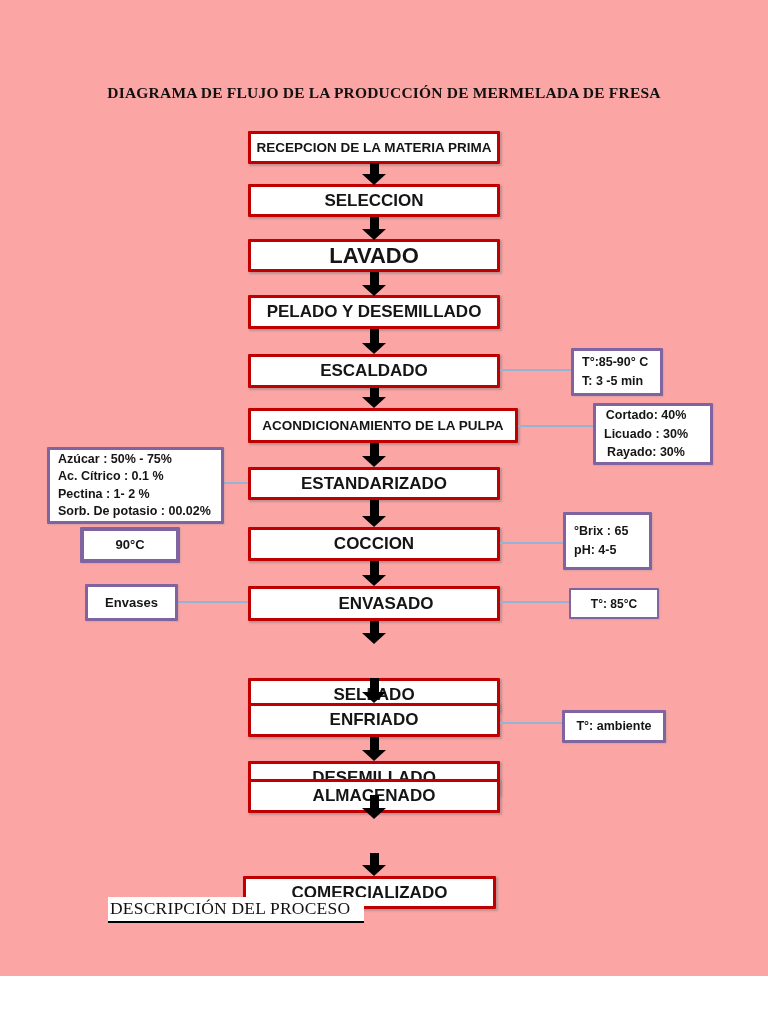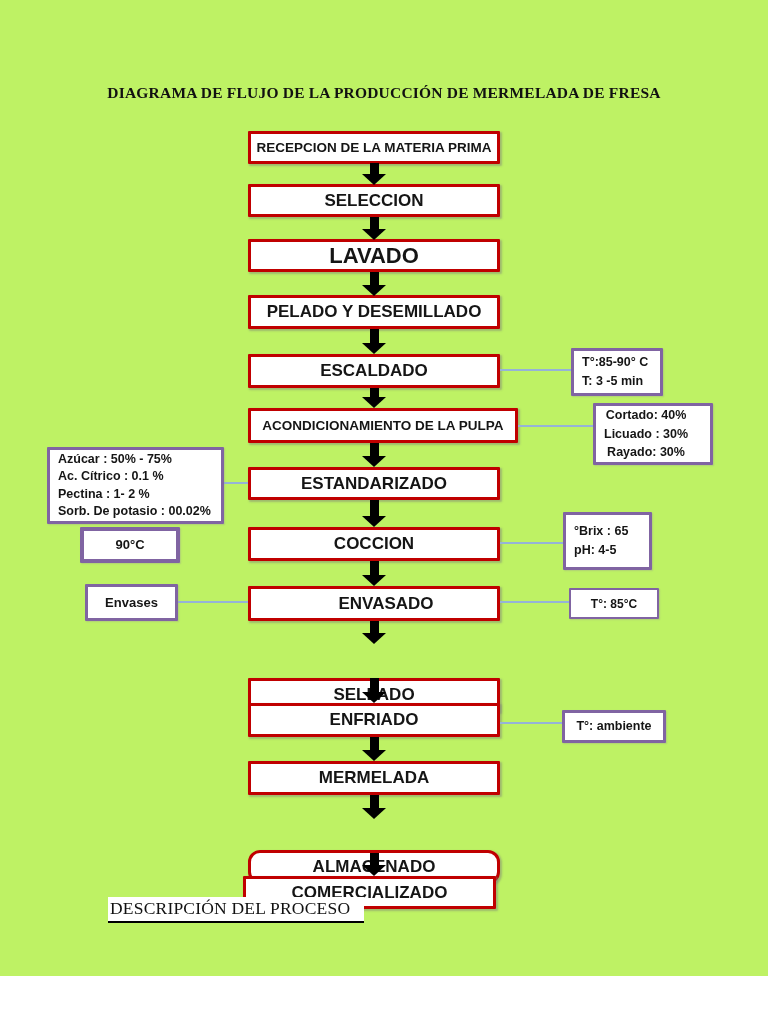--- a/index.html
+++ b/index.html
@@ -1,17 +1,17 @@
 <!DOCTYPE html>
 <html><head>
 <meta charset="utf-8">
 <style>
   html,body { margin:0; padding:0; }
   .page {
-    position:relative; width:768px; height:976px; background:#bef264;
+    position:relative; width:768px; height:976px; background:#fca5a5;
     font-family:"Liberation Sans", sans-serif; color:#1a1a1a; overflow:hidden;
   }
   .title {
     position:absolute; left:0; right:0; top:84px; text-align:center;
     font-family:"Liberation Serif", serif; font-weight:bold; font-size:15.5px;
     letter-spacing:0.2px; color:#111;
   }
   .flow-box {
     position:absolute; left:248px; width:252px; box-sizing:border-box;
     background:#fff; border:3px solid #c00000; border-radius:1px;
@@ -51,22 +51,22 @@
   <div class="flow-box" style="top:184px;height:33px;font-size:17px;">SELECCION</div>
   <div class="flow-box" style="top:239px;height:33px;font-size:22px;">LAVADO</div>
   <div class="flow-box" style="top:295px;height:34px;font-size:17px;">PELADO Y DESEMILLADO</div>
   <div class="flow-box" style="top:354px;height:34px;font-size:17px;">ESCALDADO</div>
   <div class="flow-box" style="top:408px;height:35px;width:270px;font-size:13.5px;">ACONDICIONAMIENTO DE LA PULPA</div>
   <div class="flow-box" style="top:467px;height:33px;font-size:17px;">ESTANDARIZADO</div>
   <div class="flow-box" style="top:527px;height:34px;font-size:17px;">COCCION</div>
   <div class="flow-box" style="top:586px;height:35px;font-size:17px;padding-left:24px;">ENVASADO</div>
   <div class="flow-box" style="top:644px;height:34px;font-size:17px;margin-top:34px;">SELLADO</div>
   <div class="flow-box" style="top:703px;height:34px;font-size:17px;">ENFRIADO</div>
-  <div class="flow-box" style="top:761px;height:34px;font-size:17px;">MERMELADA</div>
-  <div class="flow-box" style="top:850px;height:34px;font-size:17px;border-radius:12px;">ALMACENADO</div>
+  <div class="flow-box" style="top:761px;height:34px;font-size:17px;">DESEMILLADO</div>
+  <div class="flow-box" style="top:779px;height:34px;font-size:17px;">ALMACENADO</div>
   <div class="flow-box" style="top:876px;height:33px;left:243px;width:253px;font-size:17px;z-index:1;">COMERCIALIZADO</div>
 
   <div class="arrow" style="top:163px;height:22px;">
       <div class="shaft"></div>
       <div class="head"></div>
     </div>
   <div class="arrow" style="top:217px;height:23px;">
       <div class="shaft"></div>
       <div class="head"></div>
     </div>

